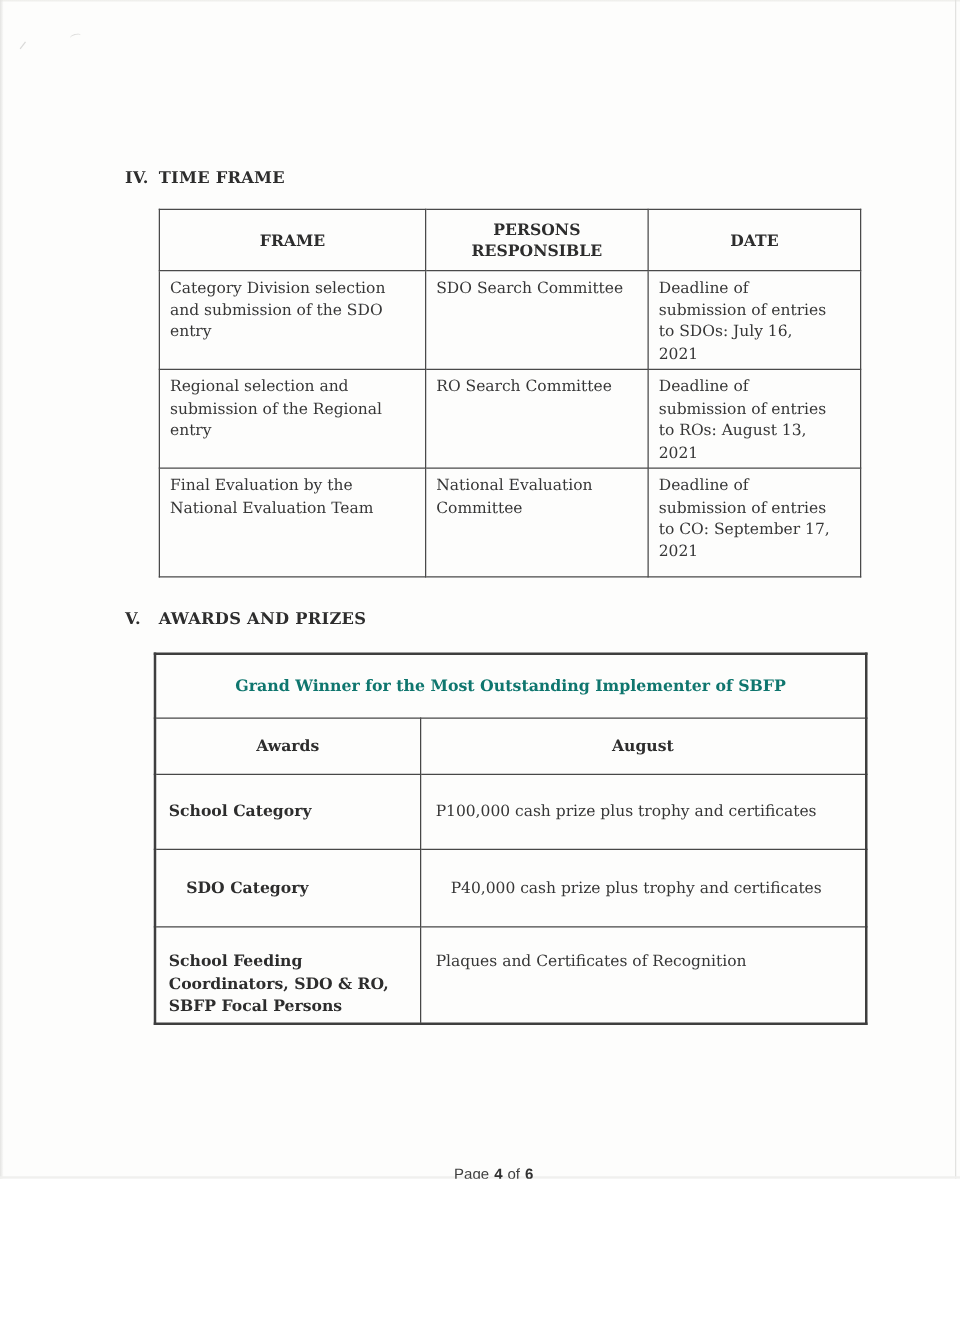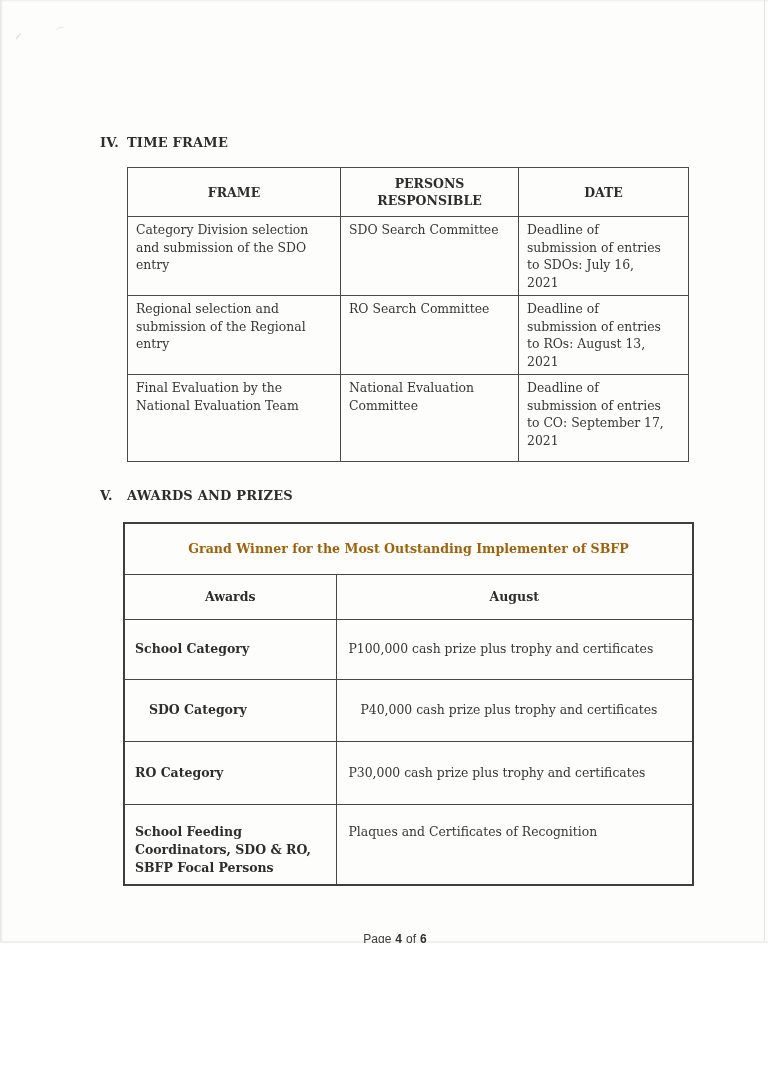--- a/index.html
+++ b/index.html
@@ -69,21 +69,21 @@
     border-collapse:collapse; table-layout:fixed;
     border:2px solid #3e3e3e;
   }
   .aw-table th, .aw-table td {
     border:1px solid #474747;
     box-sizing:border-box;
     white-space:pre-line;
     overflow:hidden;
   }
   .aw-table .banner-cell {
-    height:51px; font-size:12.6px; font-weight:bold; color:#a16207;
+    height:51px; font-size:12.6px; font-weight:bold; color:#0f766e;
     text-align:center; vertical-align:middle; padding:2px 10px;
   }
   .aw-table th.col-h {
     height:45px; font-size:12.5px; font-weight:bold; color:#2d2d2d;
     text-align:center; vertical-align:middle; padding:2px 6px;
   }
   .aw-table td.award-cell {
     font-size:12.5px; font-weight:bold; color:#2d2d2d;
     vertical-align:middle; padding:4px 6px 4px 10px; line-height:18px;
   }
@@ -192,24 +192,20 @@
     </thead>
     <tbody>
       <tr>
         <td class="award-cell">School Category</td>
         <td class="prize-cell">P100,000 cash prize plus trophy and certificates</td>
       </tr>
       <tr>
         <td class="award-cell">SDO Category</td>
         <td class="prize-cell">P40,000 cash prize plus trophy and certificates</td>
       </tr>
-      <tr>
-        <td class="award-cell">RO Category</td>
-        <td class="prize-cell">P30,000 cash prize plus trophy and certificates</td>
-      </tr>
       <tr class="last-row">
         <td class="award-cell">School Feeding
 Coordinators, SDO &amp; RO,
 SBFP Focal Persons</td>
         <td class="prize-cell">Plaques and Certificates of Recognition</td>
       </tr>
     </tbody>
   </table>
 
   <div class="footer">

